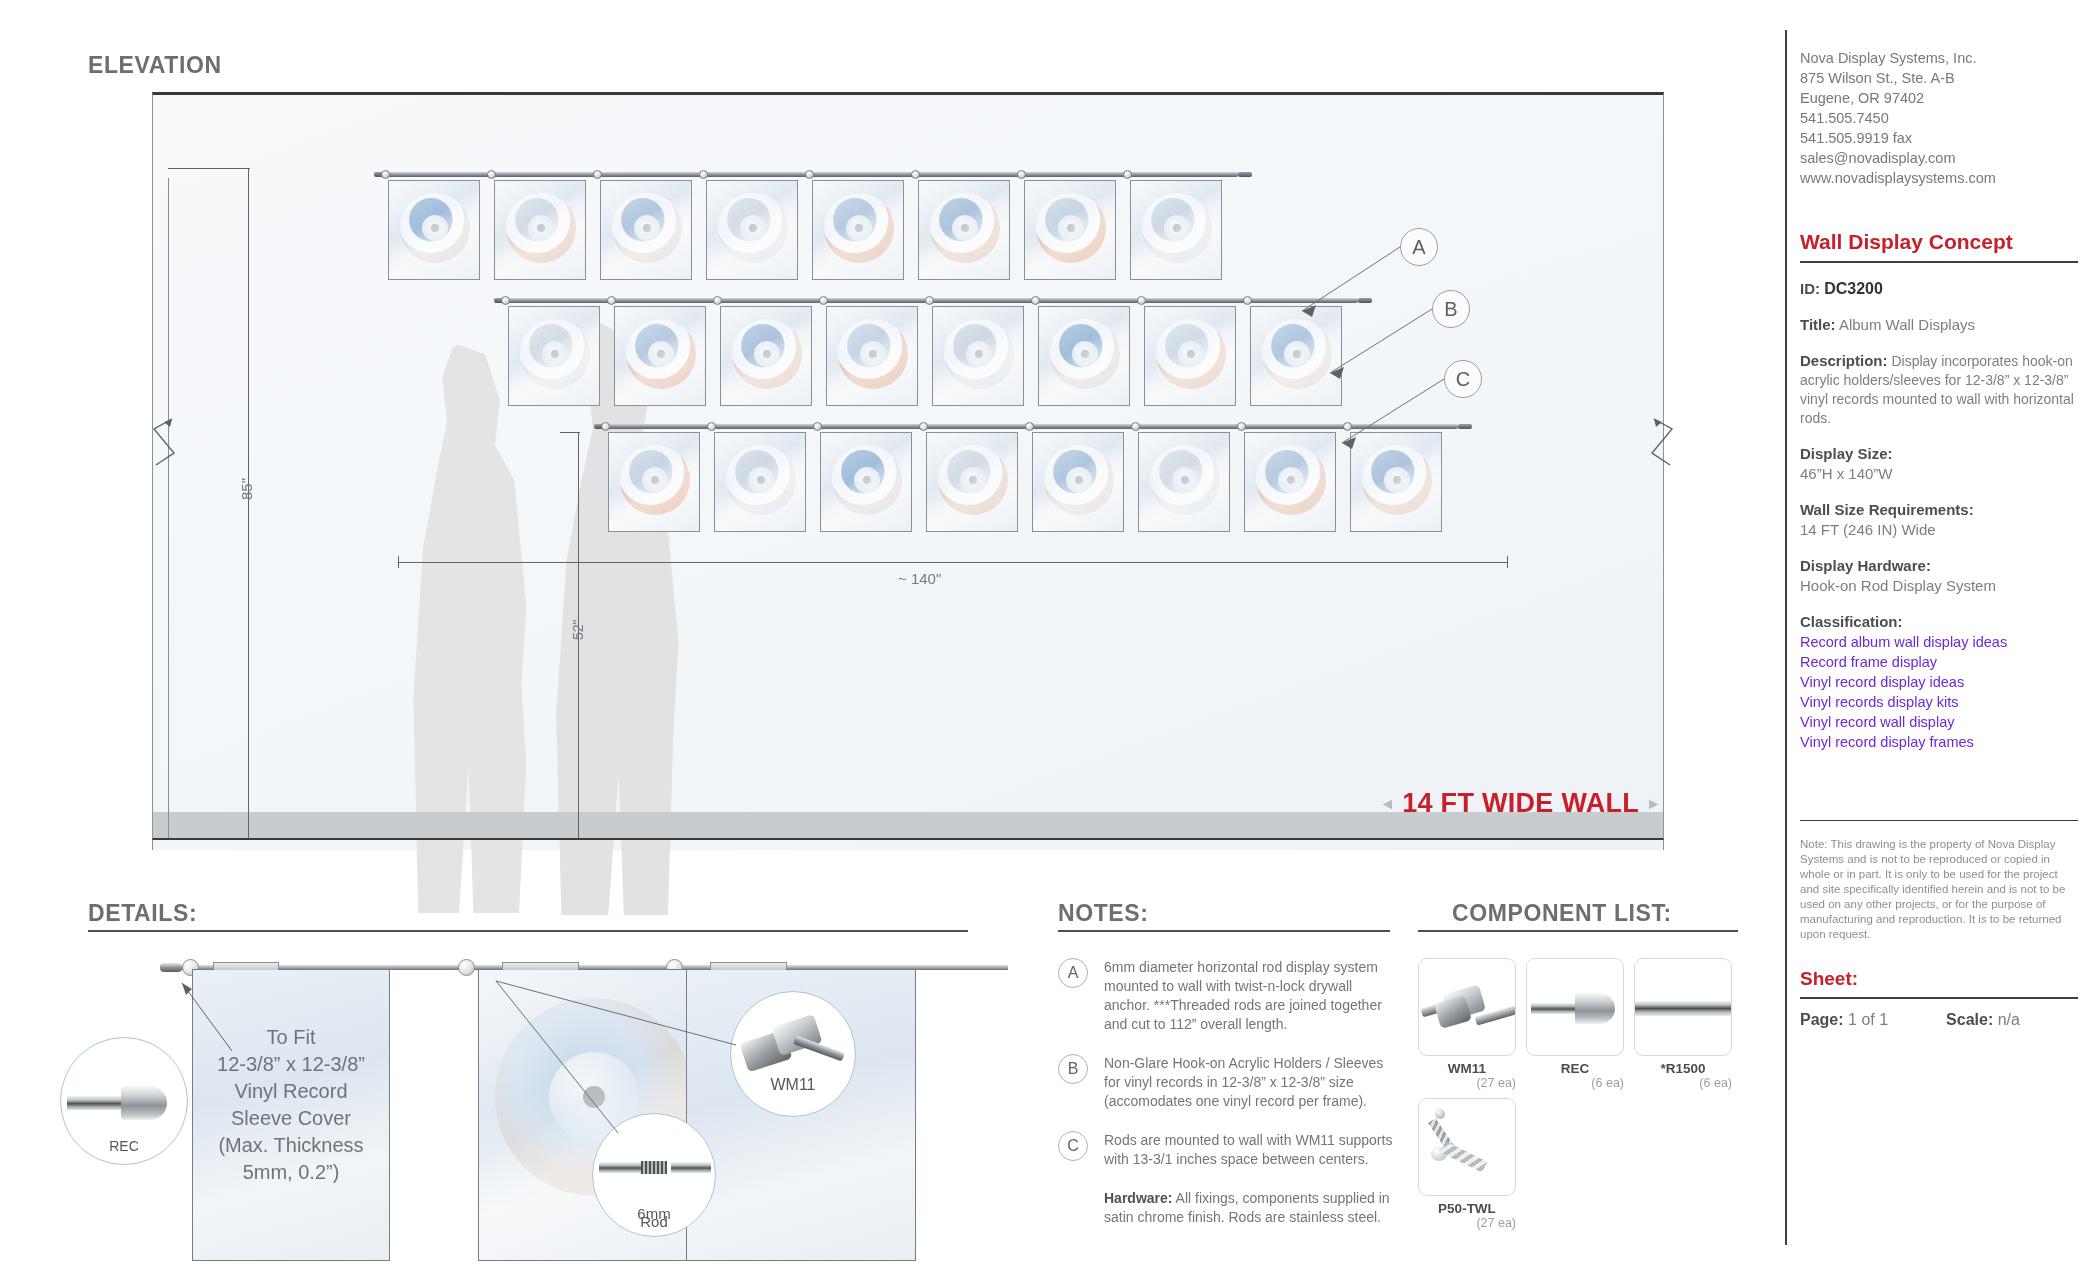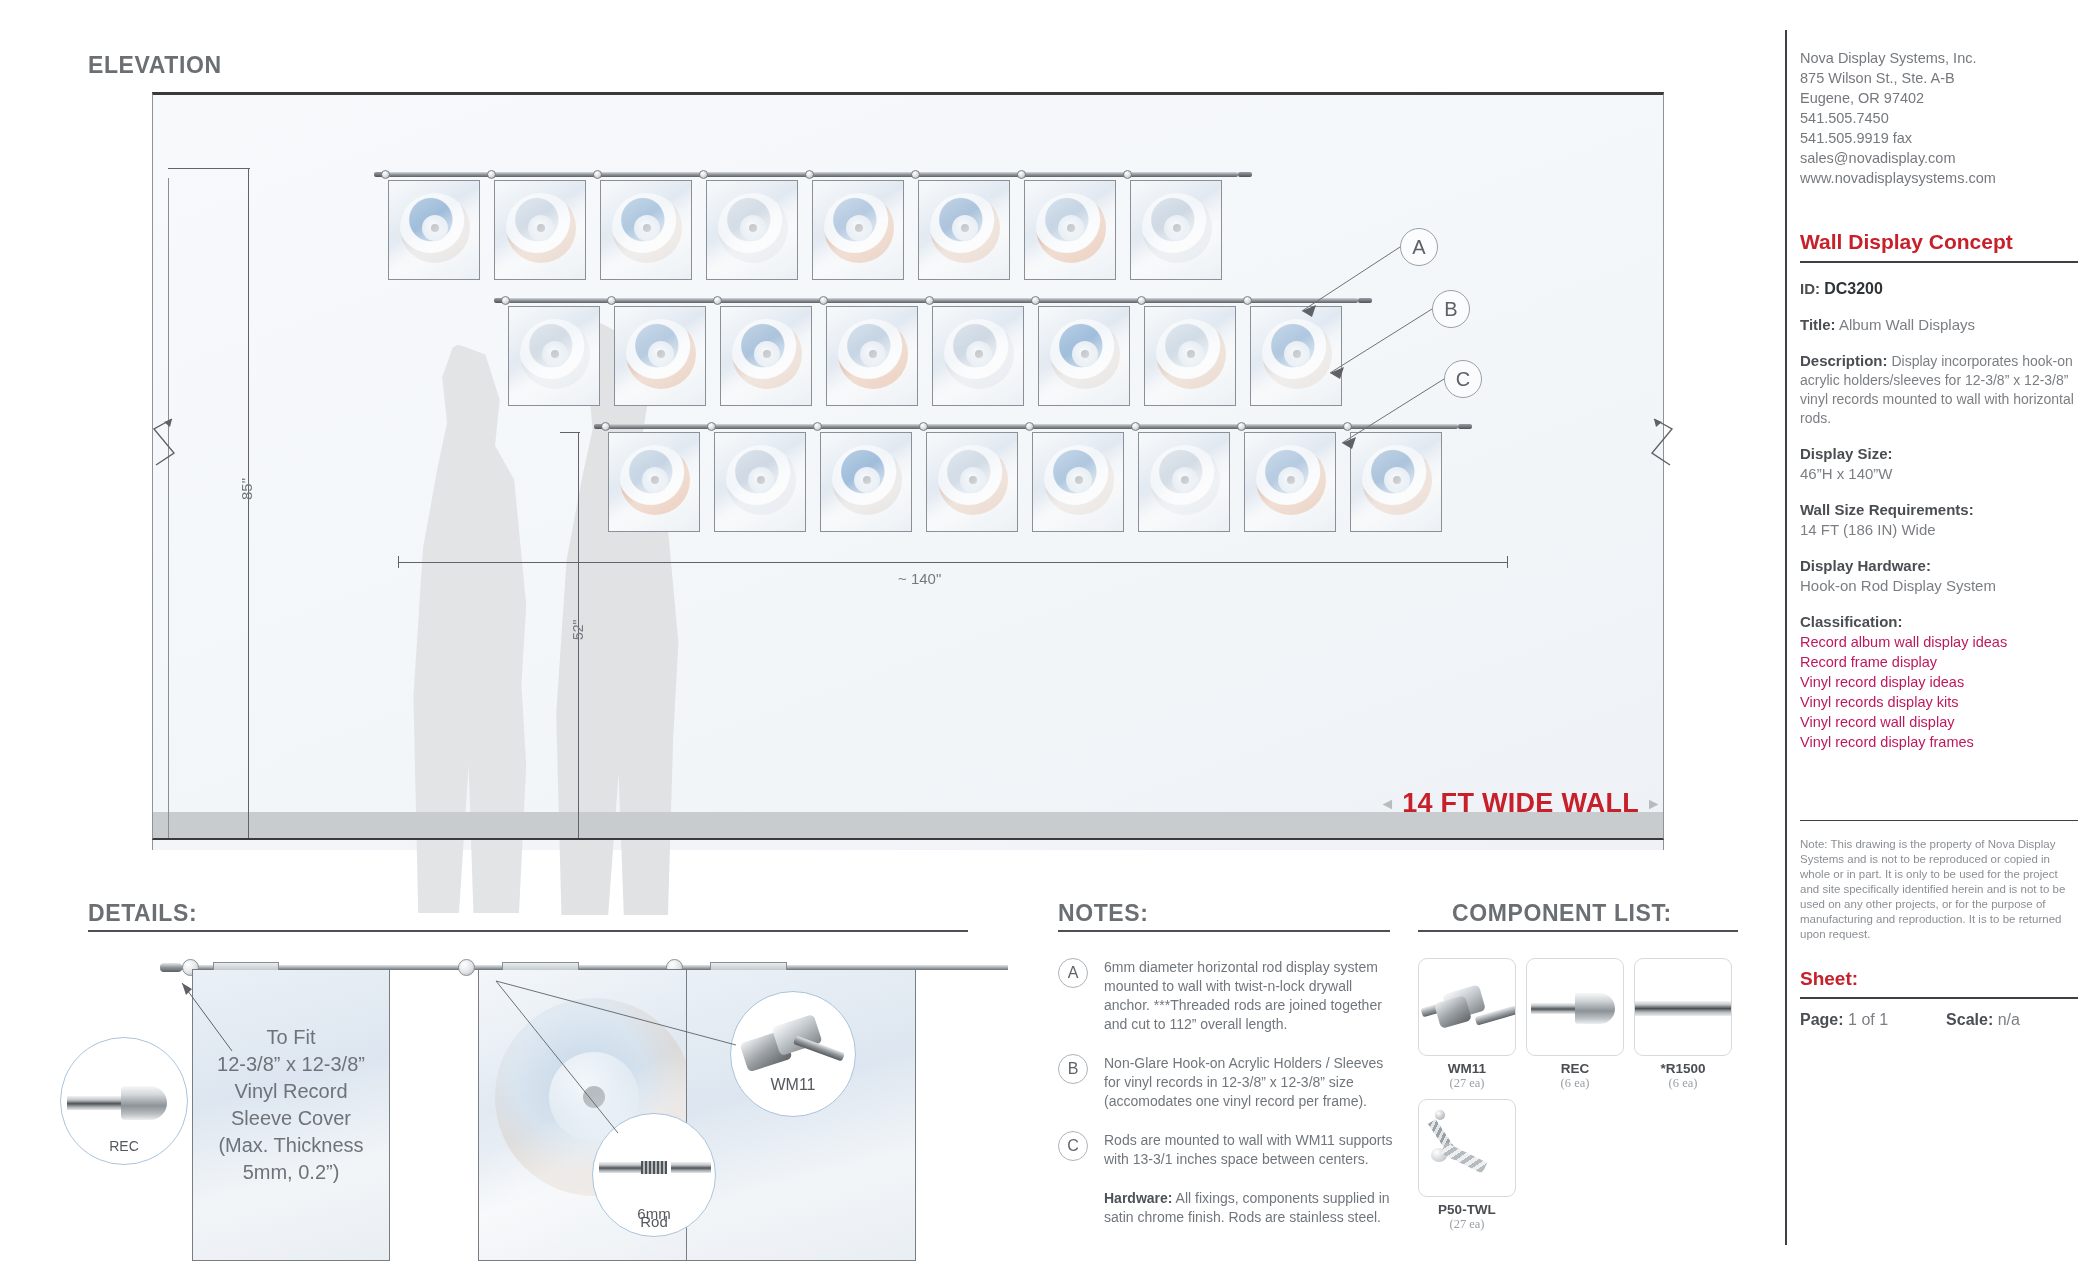--- a/index.html
+++ b/index.html
@@ -293,24 +293,24 @@
   .comp-name {
     text-align: center;
     font-size: 13.5px;
     font-weight: bold;
     color: #4a4e53;
     margin-top: 5px;
     font-family: "Liberation Sans", sans-serif;
     white-space: nowrap;
   }
   .comp-qty {
-    text-align: center;
+    text-align: right;
     font-size: 12.5px;
     color: #9aa0a6;
-    font-family: Liberation Serif, serif;
+    font-family: Liberation Sans, sans-serif;
   }
 
   
   #sidebar-divider {
     position: absolute;
     left: 1785px; top: 30px;
     width: 1.5px; height: 1215px;
     background: #3d4146;
   }
   #sidebar {
@@ -370,21 +370,21 @@
     margin-top: 42px;
     font-family: "Liberation Sans", sans-serif;
     font-weight: bold;
     font-size: 21px;
     color: #c8202a;
   }
   .sb-rule { height: 1.5px; background: #3d4146; margin-top: 7px; }
   .sb-field { margin-top: 16px; font-family: "Liberation Sans", sans-serif; font-size: 15px; line-height: 20px; color: #7b7f84; }
   .sb-field .k { font-weight: bold; color: #4a4e53; }
   .sb-small { font-size: 14px; line-height: 19px; }
-  #classification-list { font-family: "Liberation Sans", sans-serif; font-size: 14.5px; line-height: 20px; color: #be185d; }
+  #classification-list { font-family: "Liberation Sans", sans-serif; font-size: 14.5px; line-height: 20px; color: #6d28d9; }
   #legal-note {
     margin-top: 16px;
     font-family: "Liberation Sans", sans-serif;
     font-size: 11.5px;
     line-height: 15px;
     color: #8b8f94;
   }
   #sheet-label {
     margin-top: 26px;
     font-family: "Liberation Sans", sans-serif;
@@ -855,21 +855,21 @@
       <span>Display incorporates hook-on acrylic holders/sleeves for 12-3/8” x 12-3/8” vinyl records mounted to wall with horizontal rods.</span>
     </div>
 
     <div class="sb-field">
       <div class="k">Display Size:</div>
       <div>46”H x 140”W</div>
     </div>
 
     <div class="sb-field">
       <div class="k">Wall Size Requirements:</div>
-      <div>14 FT (186 IN) Wide</div>
+      <div>14 FT (246 IN) Wide</div>
     </div>
 
     <div class="sb-field">
       <div class="k">Display Hardware:</div>
       <div>Hook-on Rod Display System</div>
     </div>
 
     <div class="sb-field">
       <div class="k">Classification:</div>
       <div id="classification-list">

